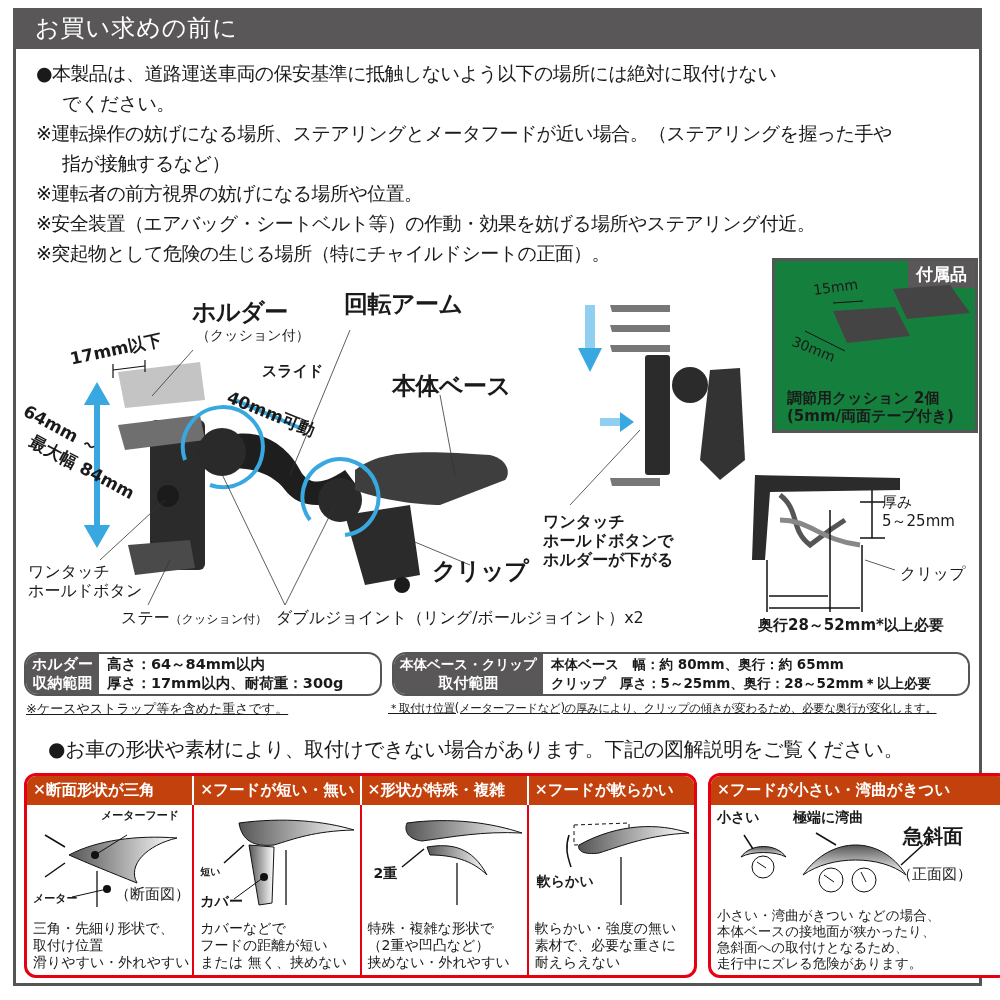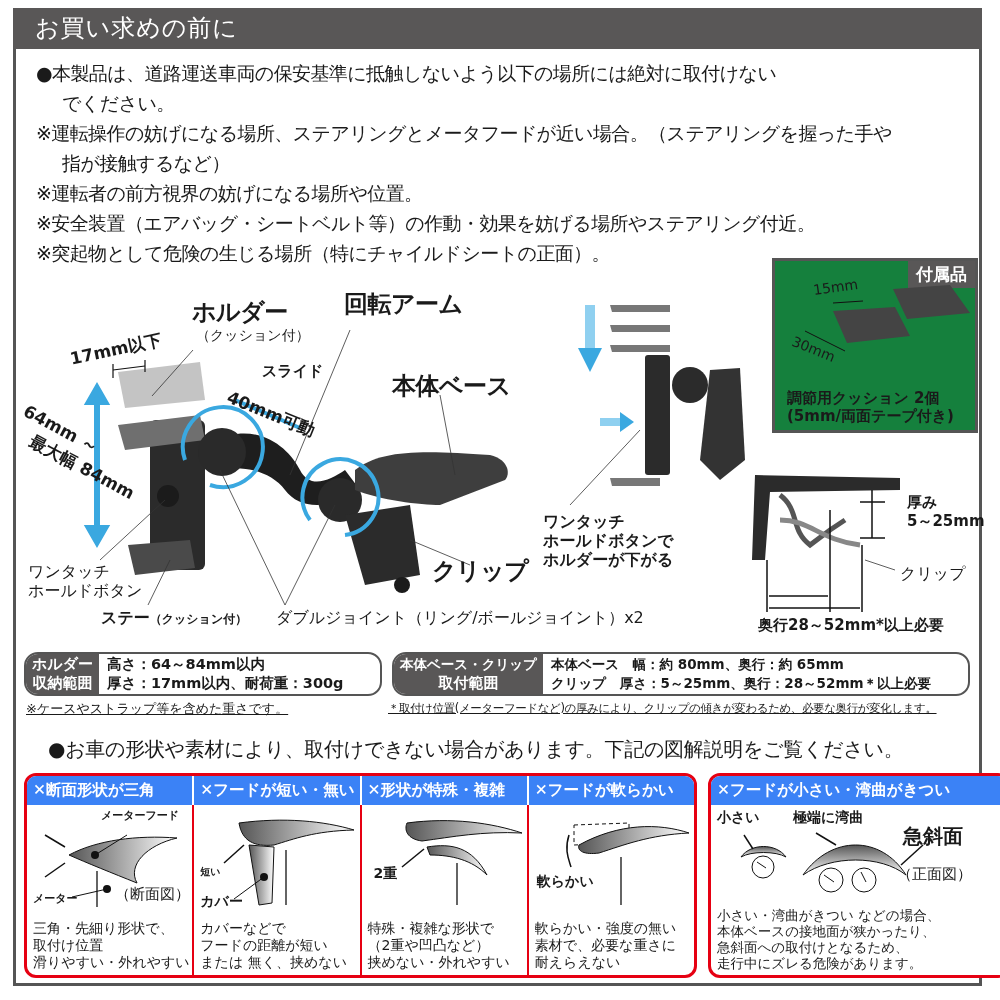--- a/index.html
+++ b/index.html
@@ -18,21 +18,21 @@
   .acc-tag{position:absolute;right:0;top:0;background:#595757;color:#fff;font-size:17px;padding:2px 8px;font-weight:bold;}
   .acc-cap{position:absolute;left:12px;top:128px;font-size:15px;font-weight:bold;line-height:18px;white-space:nowrap;}
   
   .spec{position:absolute;height:44px;border:2px solid #555;border-radius:14px;overflow:hidden;display:flex;box-sizing:border-box;background:#fff;}
   .spec .k{background:#595757;color:#fff;font-weight:bold;font-size:15px;line-height:19px;padding:2px 6px;text-align:center;display:flex;flex-direction:column;justify-content:center;}
   .spec .v{font-size:14.5px;font-weight:bold;line-height:19px;padding:2px 8px;display:flex;flex-direction:column;justify-content:center;white-space:nowrap;}
   .note{position:absolute;font-size:12.5px;white-space:nowrap;text-decoration:underline;}
   .mid{position:absolute;left:48px;top:736px;font-size:20px;white-space:nowrap;letter-spacing:-0.3px;}
   
   .rpanel{position:absolute;top:773px;height:205px;border:3px solid #e60012;border-radius:12px;box-sizing:border-box;overflow:hidden;background:#fff;}
-  .rhead{height:29px;background:#3b82f6;display:flex;}
+  .rhead{height:29px;background:#c2410c;display:flex;}
   .rhead .c{flex:1;color:#fff;font-weight:bold;font-size:15.5px;line-height:29px;padding-left:6px;white-space:nowrap;border-left:2px solid #fff;}
   .rhead .c:first-child{border-left:none;}
   .rbody{display:flex;height:170px;}
   .rbody .col{flex:1;border-left:2px solid #e60012;position:relative;}
   .rbody .col:first-child{border-left:none;}
   .cap{position:absolute;left:6px;bottom:4px;font-size:14px;line-height:17px;white-space:nowrap;}
   .dlbl{position:absolute;font-size:13px;font-weight:bold;white-space:nowrap;}
   svg{position:absolute;overflow:visible;}
 </style>
 </head>
@@ -106,21 +106,21 @@
 <div class="abs lbl-big" style="left:392px;top:370px;">本体ベース</div>
 <div class="abs" style="left:262px;top:362px;font-size:15px;font-weight:bold;">スライド</div>
 <div class="abs" style="left:232px;top:386px;font-size:17px;font-weight:bold;transform:rotate(22deg);transform-origin:left top;">40mm可動</div>
 <div class="abs" style="left:68px;top:348px;font-size:17px;font-weight:bold;transform:rotate(-12deg);transform-origin:left top;">17mm以下</div>
 <div class="abs" style="left:30px;top:400px;font-size:17px;font-weight:bold;transform:rotate(28deg);transform-origin:left top;">64mm ～</div>
 <div class="abs" style="left:36px;top:430px;font-size:17px;font-weight:bold;transform:rotate(28deg);transform-origin:left top;">最大幅 84mm</div>
 <div class="abs lbl-md" style="left:28px;top:562px;">
   <div>ワンタッチ</div>
   <div>ホールドボタン</div>
 </div>
-<div class="abs" style="left:101px;top:608px;font-size:16px;font-weight:bold;">
+<div class="abs" style="left:121px;top:608px;font-size:16px;">
   <span>ステー</span><span style="font-size:12px;">（クッション付）</span>
 </div>
 <div class="abs" style="left:276px;top:608px;font-size:16px;">ダブルジョイント（リング/ボールジョイント）x2</div>
 <div class="abs lbl-big" style="left:432px;top:555px;">クリップ</div>
 
 <svg style="left:0;top:0;" width="1000" height="1000">
   <g>
     <rect x="585" y="305" width="10" height="48" fill="#8fd0f0"></rect>
     <polygon points="578,348 602,348 590,372" fill="#3aa8e0"></polygon>
   </g>
@@ -156,21 +156,21 @@
     <line x1="570" y1="505" x2="640" y2="430"></line>
     <line x1="895" y1="570" x2="865" y2="560"></line>
   </g>
 </svg>
 
 <div class="abs lbl-md" style="left:543px;top:512px;font-weight:bold;">
   <div>ワンタッチ</div>
   <div>ホールドボタンで</div>
   <div>ホルダーが下がる</div>
 </div>
-<div class="abs" style="left:907px;top:493px;font-size:15px;font-weight:bold;line-height:19px;">
+<div class="abs" style="left:882px;top:493px;font-size:15px;font-weight:normal;line-height:19px;">
   <div>厚み</div>
   <div>5～25mm</div>
 </div>
 <div class="abs" style="left:900px;top:564px;font-size:16px;">クリップ</div>
 <div class="abs" style="left:758px;top:616px;font-size:15px;font-weight:bold;">奥行28～52mm*以上必要</div>
 
 <div class="acc">
   <div class="acc-tag">付属品</div>
   <svg style="left:0;top:0;" width="206" height="130">
     <polygon points="58,50 120,46 135,75 72,82" fill="#444"></polygon>

